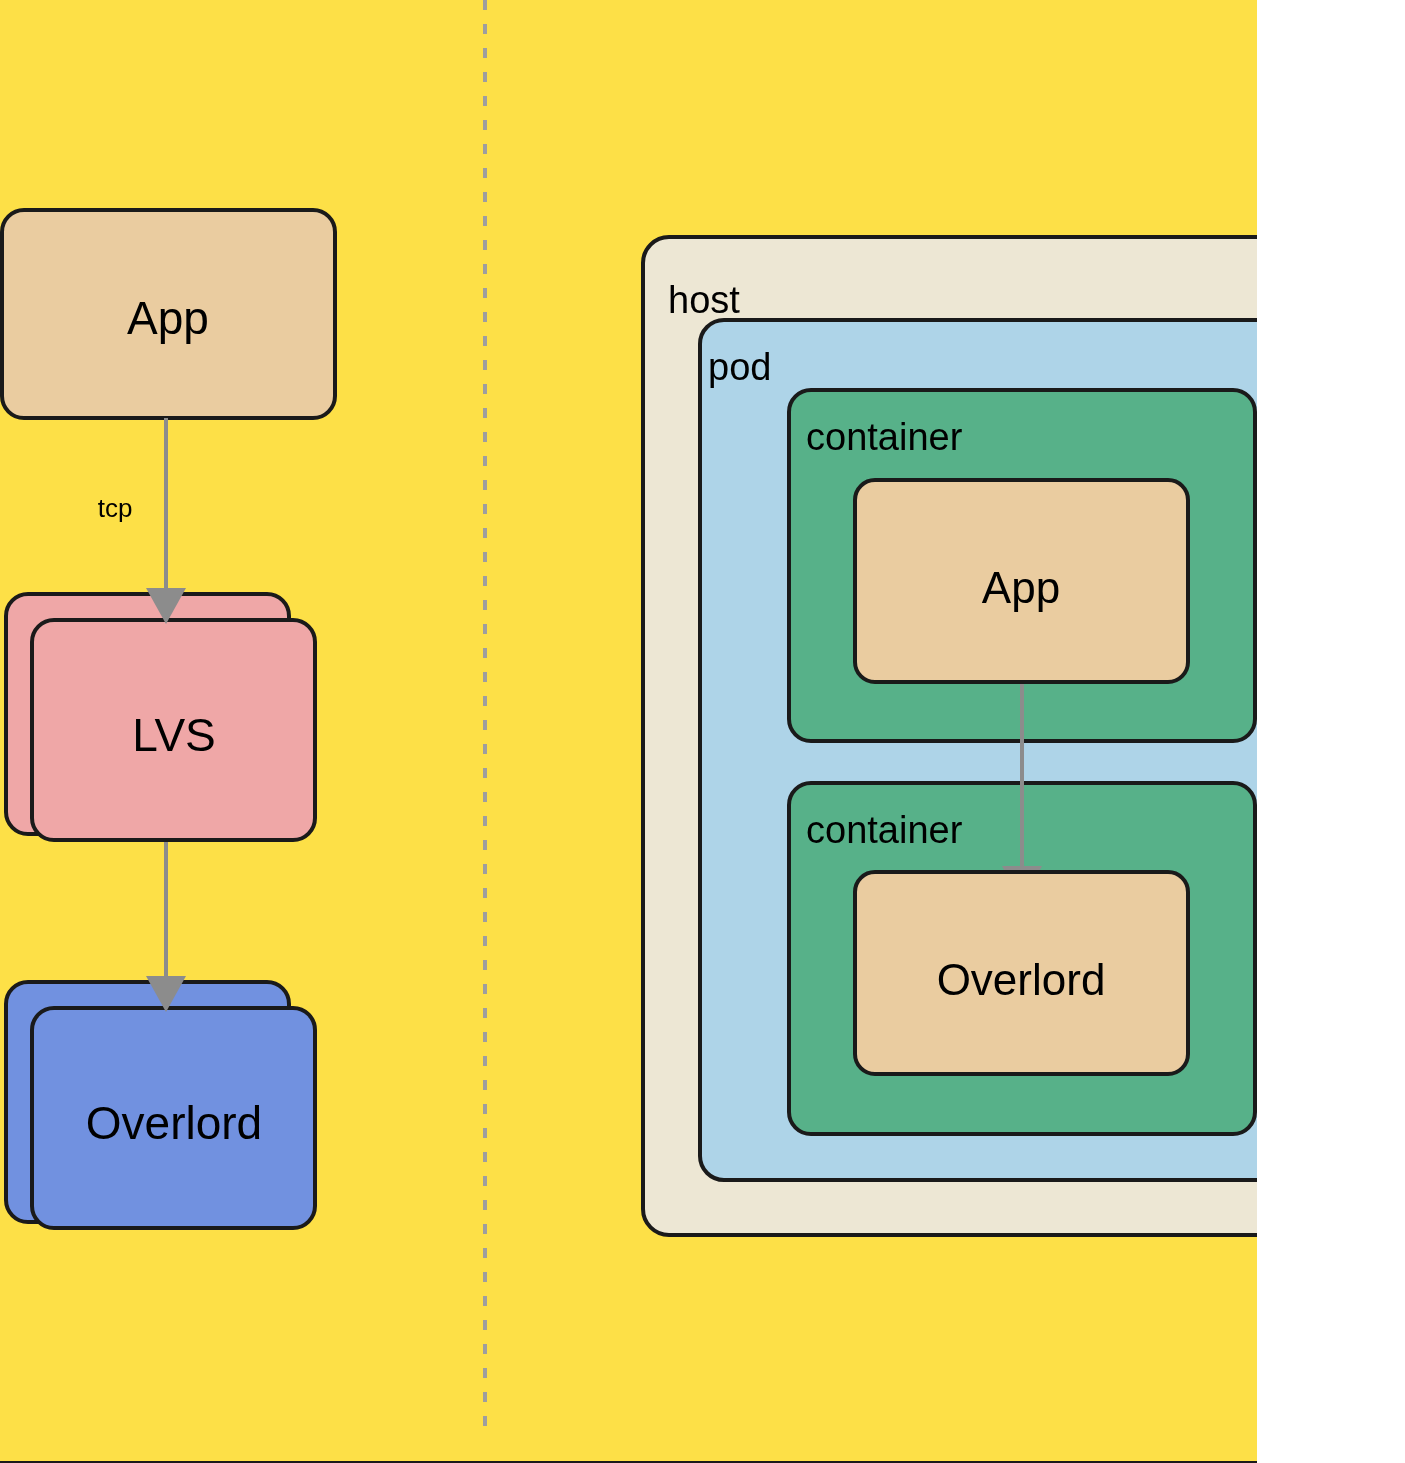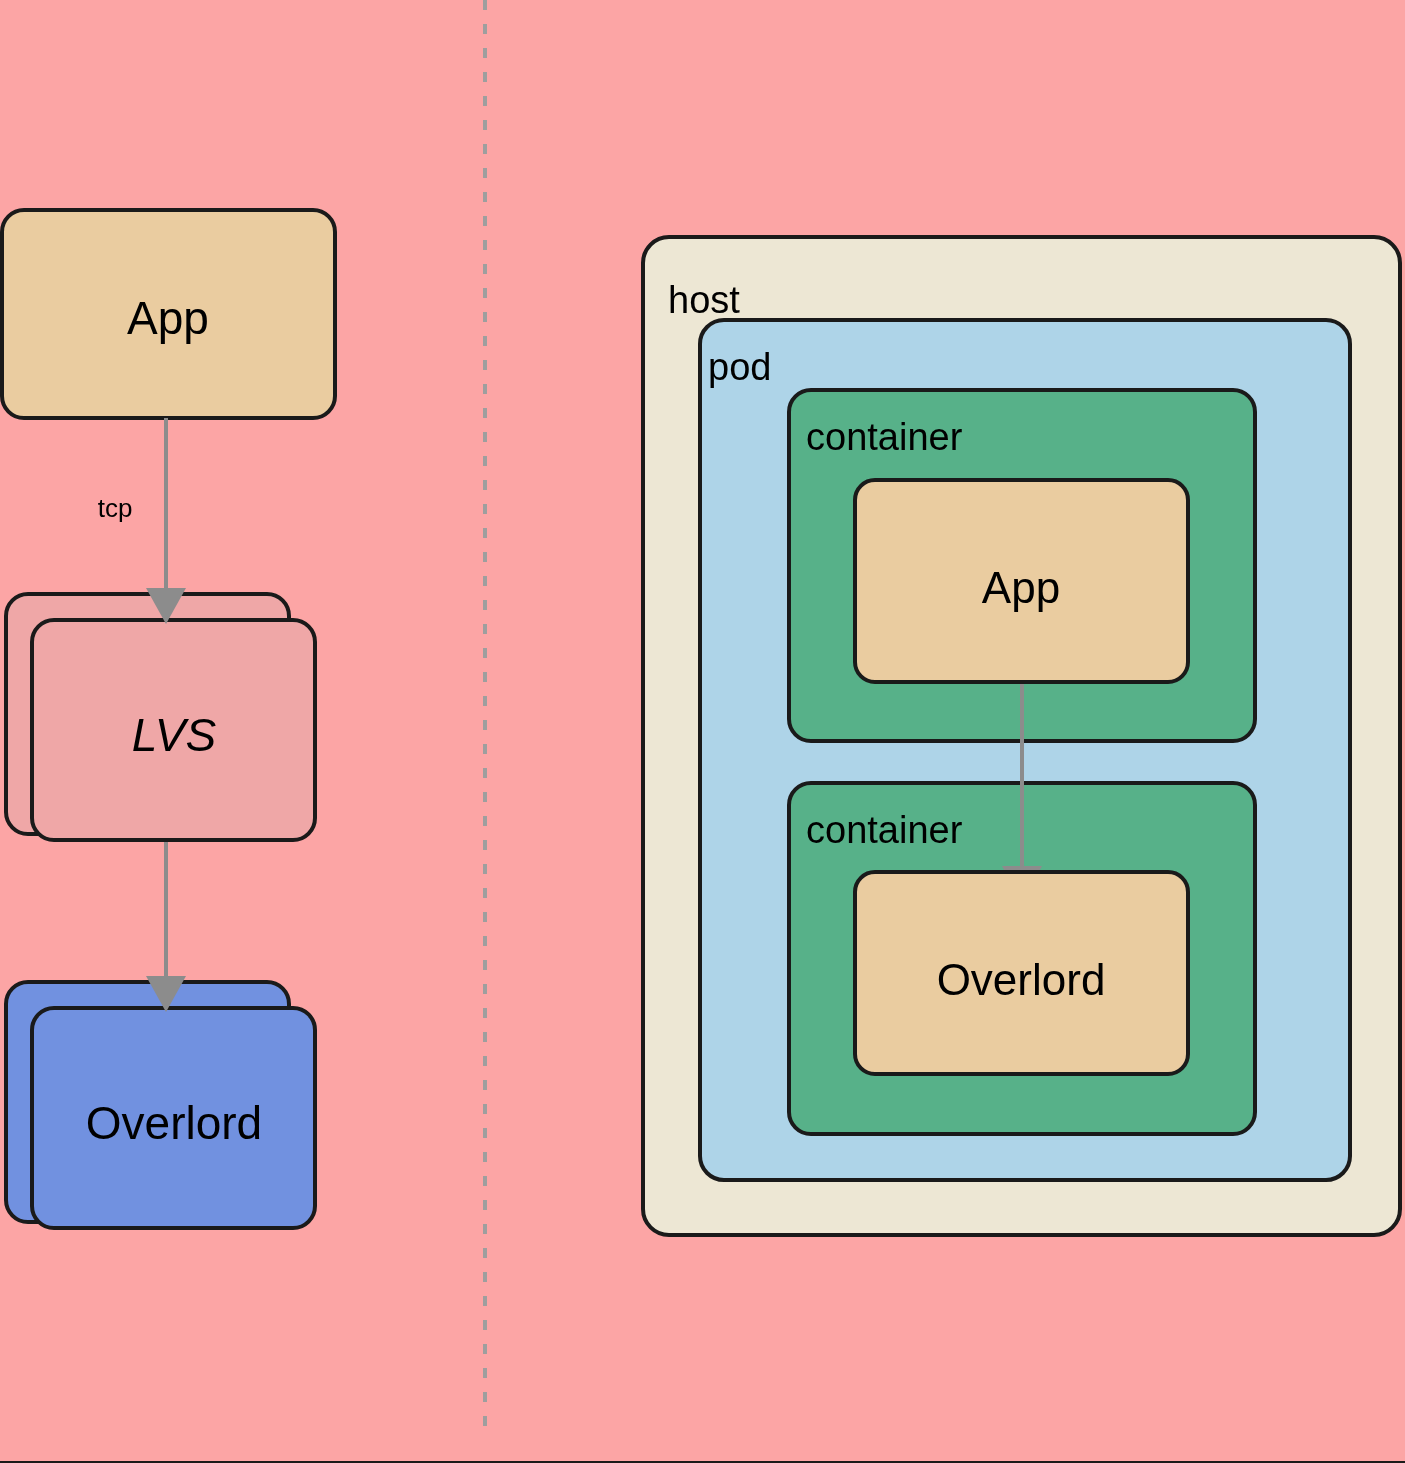--- a/index.html
+++ b/index.html
@@ -5,23 +5,23 @@
   html, body {
     margin: 0;
     padding: 0;
     background: #ffffff;
   }
   body {
     font-family: "Liberation Sans", sans-serif;
   }
   #canvas {
     position: relative;
-    width: 1405px;
+    width: 1257px;
     height: 1463px;
-    background: #fca5a5;
+    background: #fde047;
     overflow: hidden;
   }
   #canvas svg.layer {
     position: absolute;
     left: 0;
     top: 0;
     width: 1405px;
     height: 1463px;
     overflow: visible;
   }
@@ -97,21 +97,21 @@
       <line x1="1022" y1="682" x2="1022" y2="878" stroke="#8c8c8c" stroke-width="4" marker-end="url(#arrowhead)"></line>
 
       <rect x="855" y="480" width="333" height="202" rx="20" ry="20" fill="#EACCA0" stroke="#1a1a1a" stroke-width="4"></rect>
 
       <rect x="855" y="872" width="333" height="202" rx="20" ry="20" fill="#EACCA0" stroke="#1a1a1a" stroke-width="4"></rect>
     </g>
   </svg>
 
   <div class="lbl lbl-center node-text" style="left:168px; top:318px;">App</div>
 
-  <div class="lbl lbl-center node-text" style="left:174px; top:735px;font-style:italic;">LVS</div>
+  <div class="lbl lbl-center node-text" style="left:174px; top:735px;">LVS</div>
 
   <div class="lbl lbl-center node-text" style="left:174px; top:1123px;">Overlord</div>
 
   <div class="lbl lbl-center edge-text" style="left:115px; top:508px;">tcp</div>
 
   <div class="lbl group-text" style="left:668px; top:263px;margin-top:18px;">host</div>
 
   <div class="lbl group-text" style="left:708px; top:348px;">pod</div>
 
   <div class="lbl group-text" style="left:806px; top:418px;">container</div>

